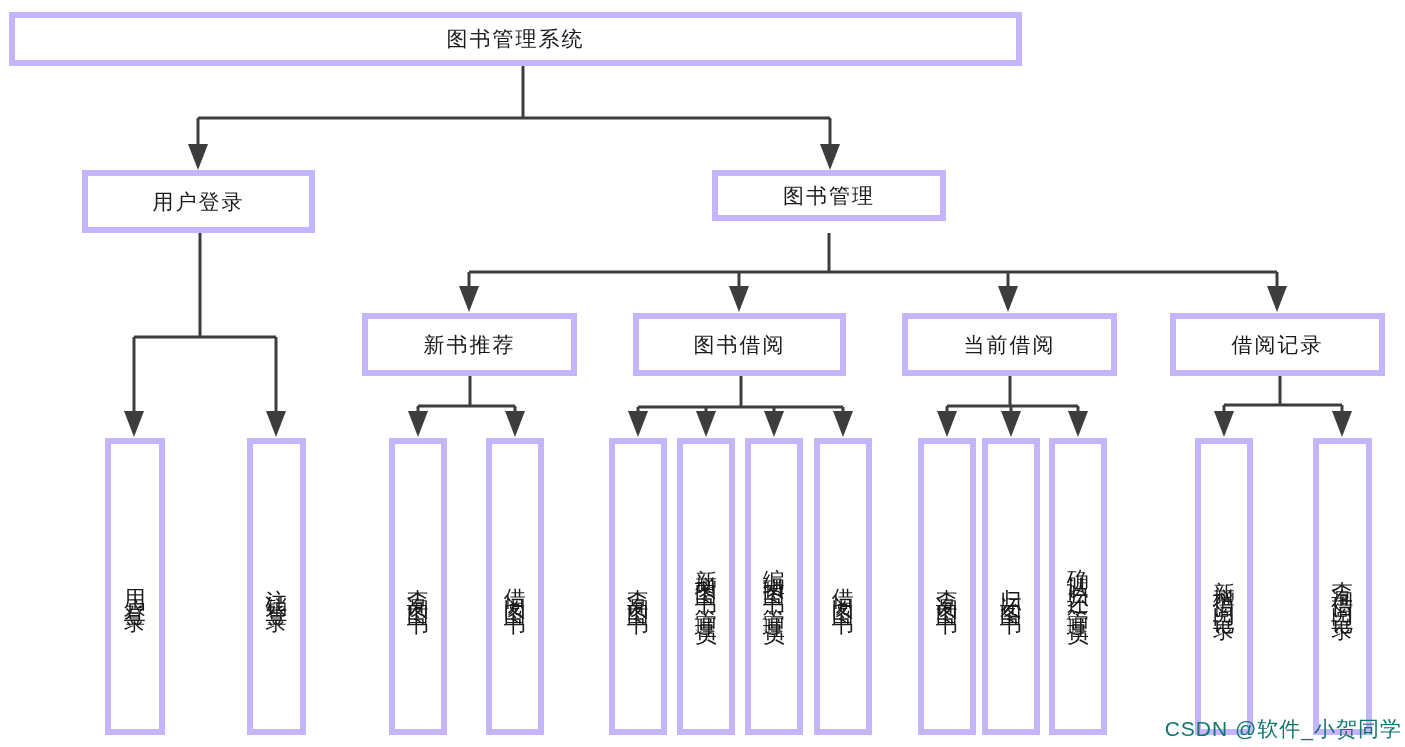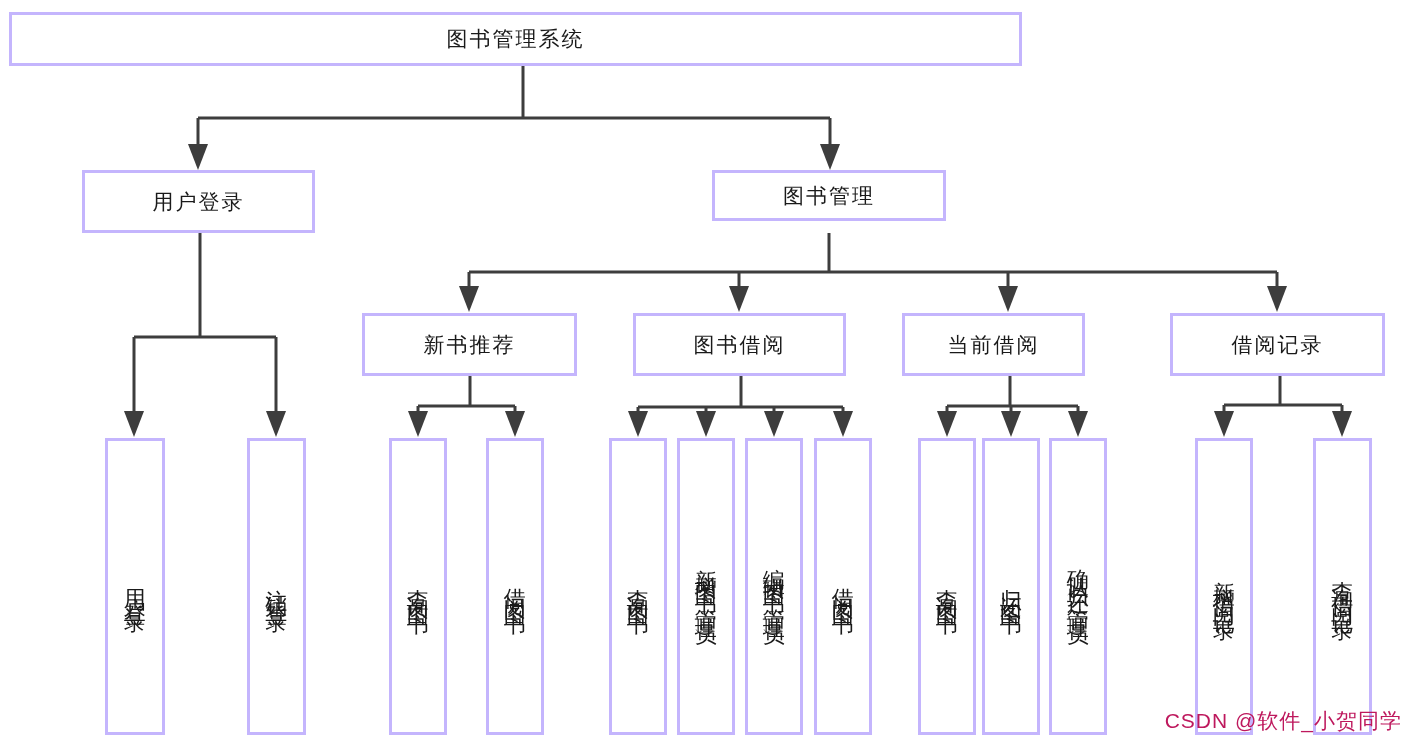--- a/index.html
+++ b/index.html
@@ -20,21 +20,21 @@
     left: 0;
     top: 0;
     width: 1405px;
     height: 747px;
     z-index: 1;
   }
   .node {
     position: absolute;
     box-sizing: border-box;
     background: #ffffff;
-    border: 3px solid #c4b5fd;
+    border: 6px solid #c4b5fd;
     display: flex;
     align-items: center;
     justify-content: center;
     z-index: 2;
     color: #1a1a1a;
   }
   .node-h {
     font-size: 21px;
     letter-spacing: 2px;
     white-space: nowrap;
@@ -43,23 +43,23 @@
     writing-mode: vertical-rl;
     text-orientation: mixed;
     font-size: 22px;
     letter-spacing: 8px;
     line-height: 1.25;
     white-space: nowrap;
   }
   .watermark {
     position: absolute;
     right: 3px;
-    bottom: 12px;
+    bottom: 4px;
     font-size: 21px;
-    color: #be185d;
+    color: #0f766e;
     letter-spacing: 1px;
     z-index: 5;
     white-space: nowrap;
   }
   .line {
     stroke: #3d3d3d;
     stroke-width: 3;
     fill: none;
   }
   .arrow {
@@ -158,21 +158,21 @@
   <div class="node node-h" style="left:712px; top:170px; width:234px; height:51px;">
     <span>图书管理</span>
   </div>
 
   <div class="node node-h" style="left:362px; top:313px; width:215px; height:63px;">
     <span>新书推荐</span>
   </div>
   <div class="node node-h" style="left:633px; top:313px; width:213px; height:63px;">
     <span>图书借阅</span>
   </div>
-  <div class="node node-h" style="left:902px; top:313px; width:183px; height:63px;">
+  <div class="node node-h" style="left:902px; top:313px; width:215px; height:63px;">
     <span>当前借阅</span>
   </div>
   <div class="node node-h" style="left:1170px; top:313px; width:215px; height:63px;">
     <span>借阅记录</span>
   </div>
 
   <div class="node leaf" style="left:105px; top:438px; width:60px; height:297px;">
     <span class="label-v">用户登录</span>
   </div>
   <div class="node leaf" style="left:247px; top:438px; width:59px; height:297px;">

